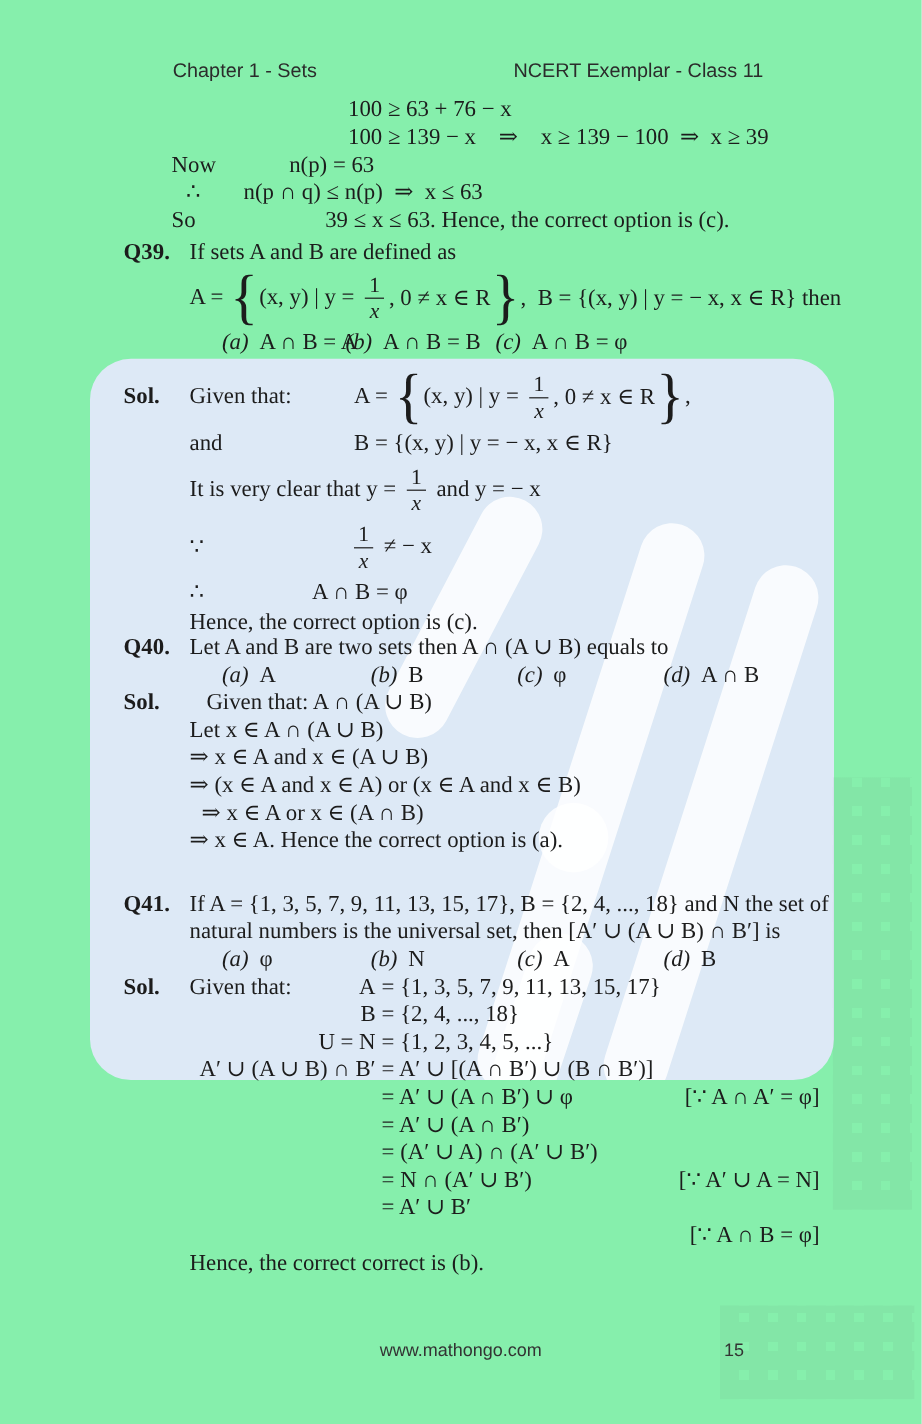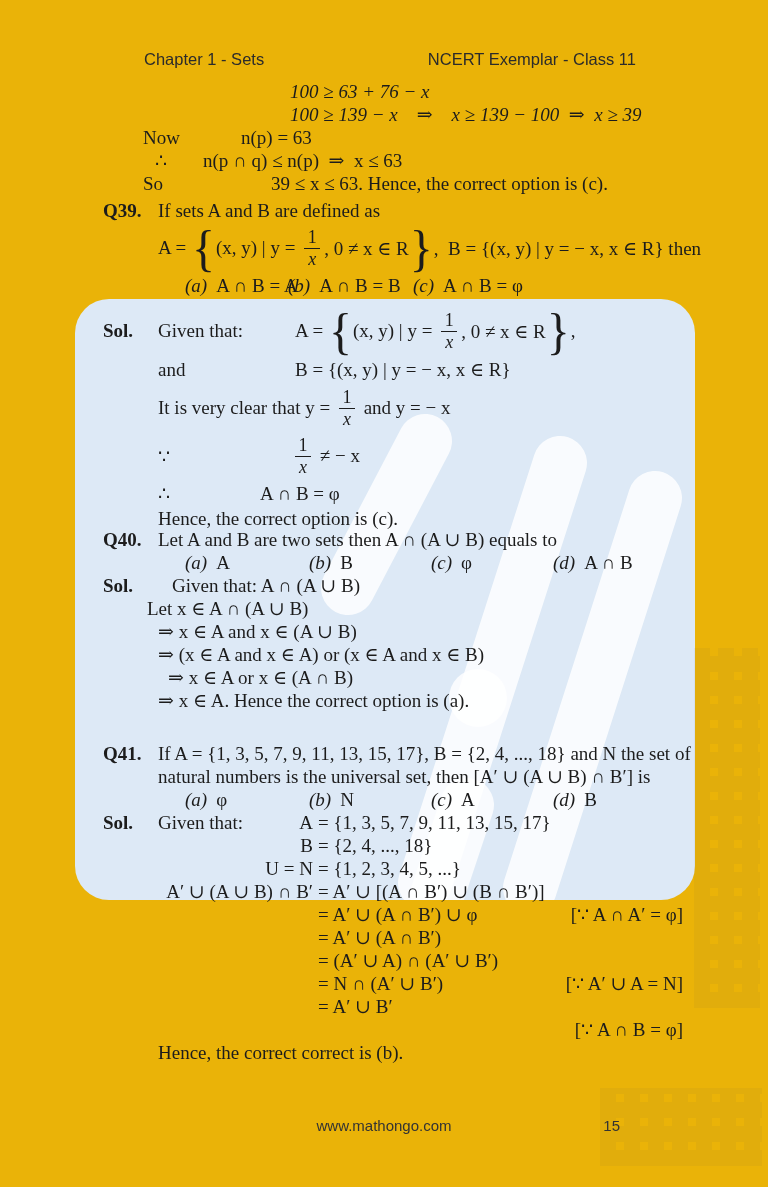--- a/index.html
+++ b/index.html
@@ -1,18 +1,18 @@
 <!DOCTYPE html>
 <html><head>
 <meta charset="utf-8">
 <style>
   html,body{margin:0;padding:0;background:#e9e9e9;}
   #page{
     position:relative;width:768px;height:1187px;margin:0 auto;
-    background:#eab308;overflow:hidden;color:#1c1c1c;
+    background:#86efac;overflow:hidden;color:#1c1c1c;
     font-family:"Liberation Serif","DejaVu Serif",serif;font-size:19px;
   }
   .sans{font-family:"Liberation Sans","DejaVu Sans",sans-serif;}
   .t{white-space:pre;}
   .bold{font-weight:bold;}
 
   
   #header{position:absolute;top:50px;left:144px;width:492px;display:flex;
     justify-content:space-between;font-size:16.5px;color:#2b2b2b;}
   #footer{position:absolute;top:1117px;left:0;width:768px;font-size:15px;color:#333;}
@@ -26,21 +26,21 @@
     background-image:
       repeating-linear-gradient(0deg,#555 0 16px,transparent 16px 24px),
       repeating-linear-gradient(90deg,#555 0 16px,transparent 16px 24px);}
   #wm-grid1{left:694px;top:648px;width:66px;height:360px;}
   #wm-grid2{left:600px;top:1088px;width:162px;height:78px;}
 
   .content{position:absolute;left:103px;z-index:2;}
   .row{height:23px;line-height:23px;}
   .flexrow{display:flex;}
   .qnum{width:55px;font-weight:bold;flex:0 0 55px;}
-  .ind147{padding-left:147px;font-style:italic;}
+  .ind147{padding-left:147px;}
 
   
   #intro{top:80px;left:143px;}
   #intro .lbl{flex:0 0 auto;}
 
   
   .opts{margin-left:55px;padding-left:27px;display:grid;height:23px;line-height:23px;}
   .opts39{grid-template-columns:103px 125px 129px auto;}
   .opts4{grid-template-columns:124px 122px 122px auto;}
   .opt{white-space:pre;}
@@ -180,21 +180,21 @@
     </div>
     <div class="opts opts4">
       <span class="opt"><span class="optletter">(a)</span><span class="t">A</span></span>
       <span class="opt"><span class="optletter">(b)</span><span class="t">B</span></span>
       <span class="opt"><span class="optletter">(c)</span><span class="t">φ</span></span>
       <span class="opt"><span class="optletter">(d)</span><span class="t">A ∩ B</span></span>
     </div>
     <div style="position:relative">
       <span class="abs0 bold t" style="line-height:23px">Sol.</span>
       <div class="row t" style="margin-left:69px">Given that: A ∩ (A ∪ B)</div>
-      <div class="row t" style="margin-left:44px">Let x ∈ A ∩ (A ∪ B)</div>
+      <div class="row t" style="margin-left:55px">Let x ∈ A ∩ (A ∪ B)</div>
       <div class="row t" style="margin-left:55px">⇒ x ∈ A and x ∈ (A ∪ B)</div>
       <div class="row t" style="margin-left:55px">⇒ (x ∈ A and x ∈ A) or (x ∈ A and x ∈ B)</div>
       <div class="row t" style="margin-left:65px">⇒ x ∈ A or x ∈ (A ∩ B)</div>
       <div class="row t" style="margin-left:55px">⇒ x ∈ A. Hence the correct option is (a).</div>
     </div>
   </div>
 
   <div class="content" style="top:742px">
     <div class="row flexrow">
       <span class="qnum t">Q41.</span>

